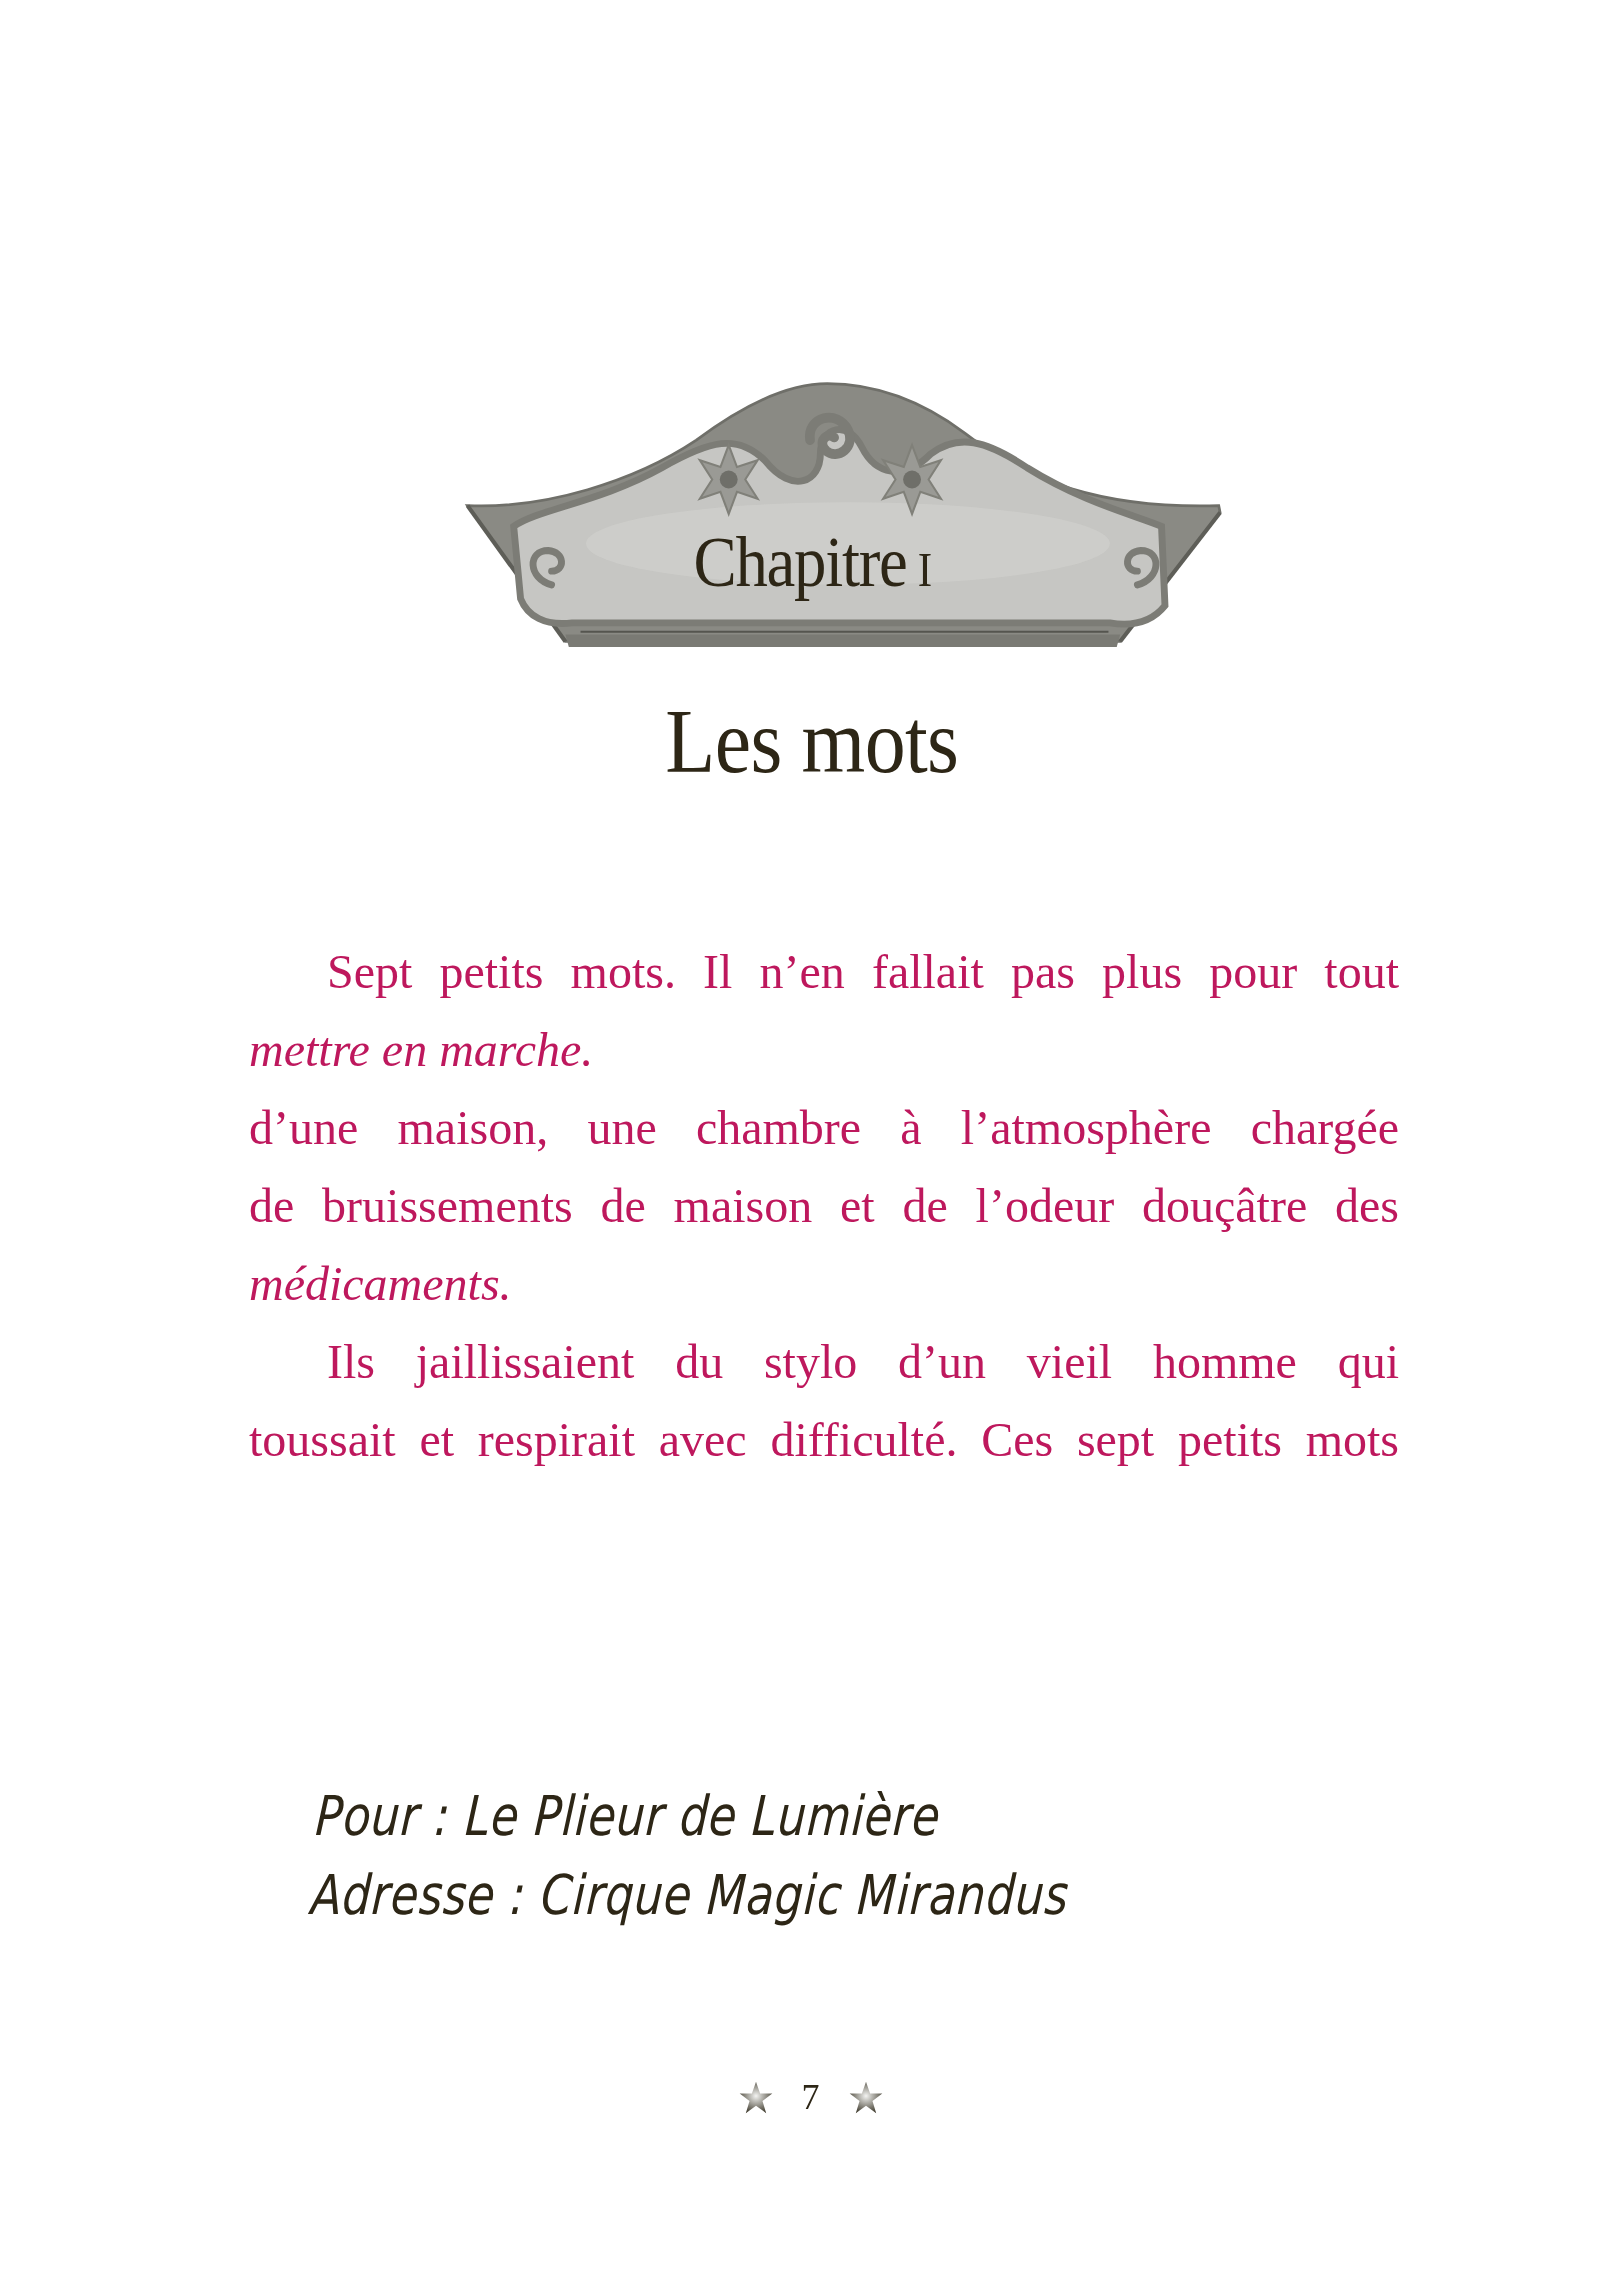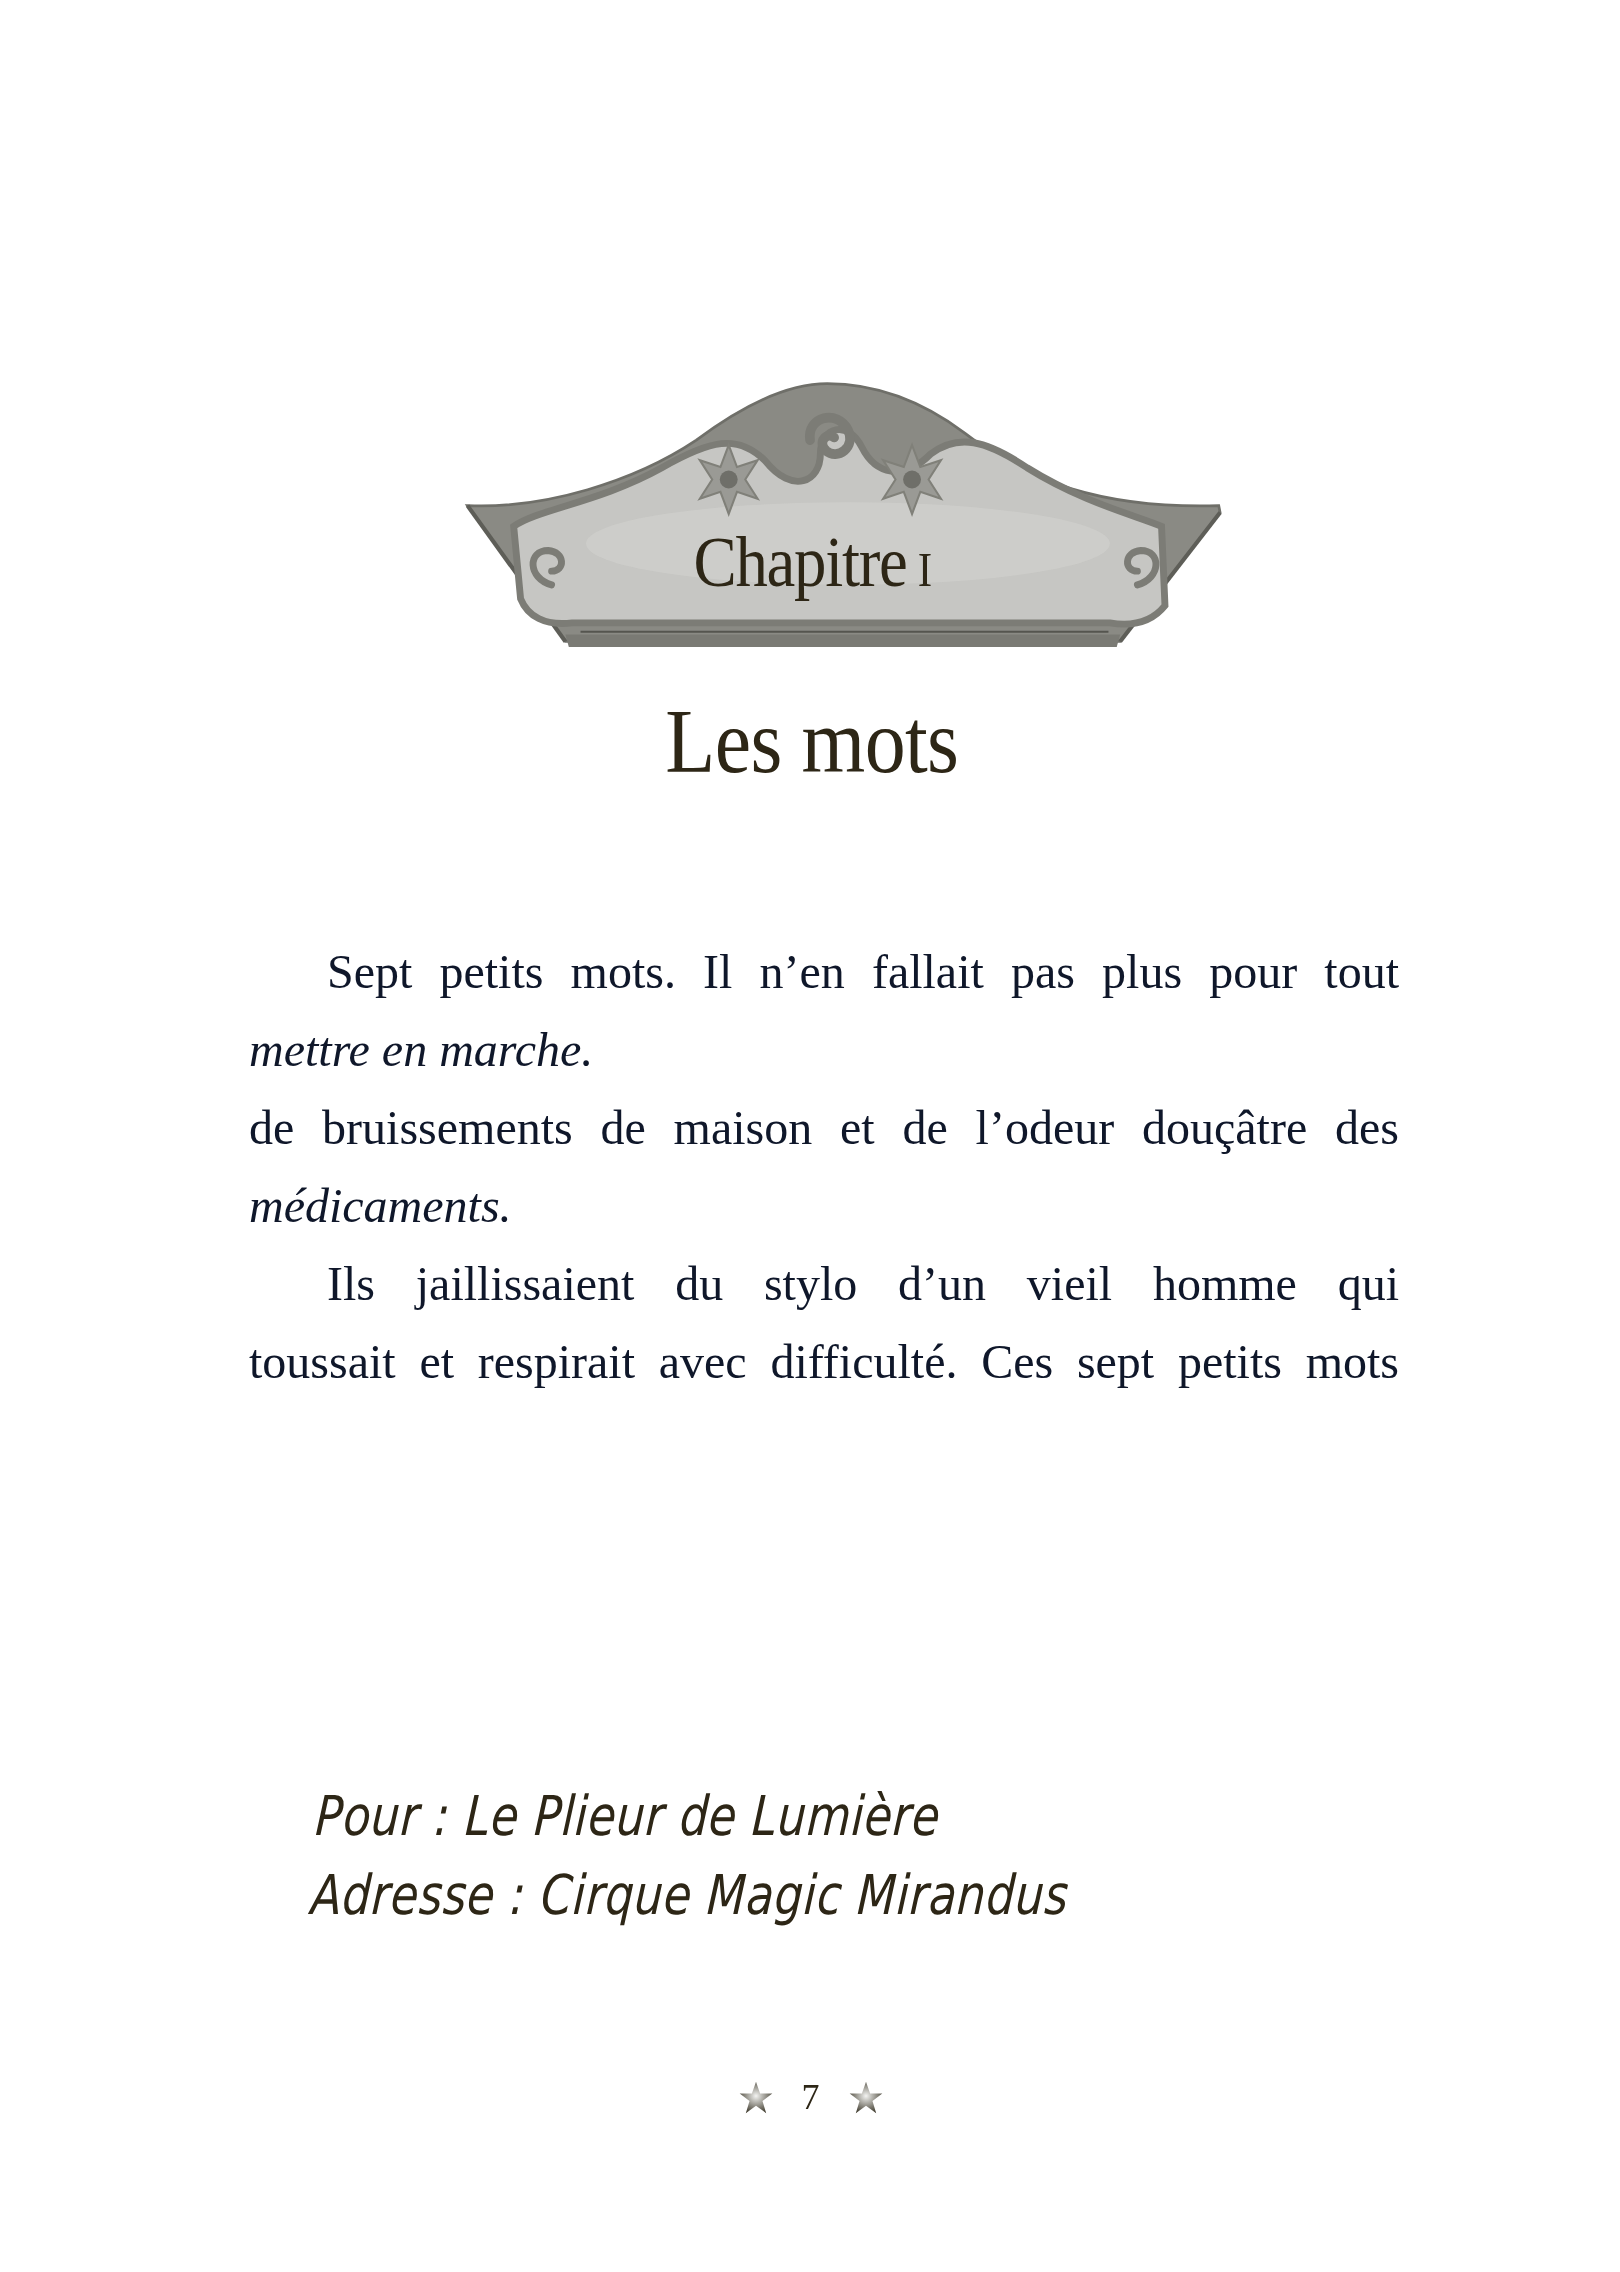--- a/index.html
+++ b/index.html
@@ -12,21 +12,21 @@
                 font-family: "Liberation Serif", "DejaVu Serif", serif;
                 font-size: 72px; line-height: 1; letter-spacing: -1.4px; color: #2d2616;
                 transform: scaleX(0.9); transform-origin: 827px 0; }
   .sign-label .num { font-size: 48px; margin-left: 12.4px; }
 
   .chapter-title { position: absolute; left: 0; width: 1621px; top: 696px; text-align: center;
                    font-size: 91px; line-height: 1; letter-spacing: -0.7px; color: #2d2616;
                    transform: scaleX(0.9); transform-origin: 824px 0; }
 
   .body-text { position: absolute; left: 249px; top: 933px; width: 1150px;
-               font-size: 48px; line-height: 78px; text-align: justify; color: #0f172a; }
+               font-size: 48px; line-height: 78px; text-align: justify; color: #be185d; }
   .body-text .ln { display: block; text-align: justify; text-align-last: justify; white-space: nowrap; }
   .body-text .ln.last { text-align-last: left; font-style: italic; }
   .body-text .ln.indent { padding-left: 78px; }
 
   .handwritten { position: absolute; left: 318px; top: 1777px;
                  font-family: "DejaVu Sans", sans-serif; font-size: 55px; line-height: 79px;
                  color: #2d2616; font-style: italic; letter-spacing: 0.7px;
                  transform: scaleX(0.82) skewX(-4deg); transform-origin: 0 0; }
   .handwritten div { white-space: nowrap; }
 
@@ -78,20 +78,21 @@
 <div class="sign-label">
   <span>Chapitre</span><span class="num">I</span>
 </div>
 
 <h1 class="chapter-title" style="margin:0;font-weight:normal;">Les mots</h1>
 
 <div class="body-text">
   <div class="ln indent">Sept petits mots. Il n’en fallait pas plus pour tout</div>
   <div class="ln last">mettre en marche.</div>
 
+  <div class="ln">d’une maison, une chambre à l’atmosphère chargée</div>
   <div class="ln">de bruissements de maison et de l’odeur douçâtre des</div>
   <div class="ln last">médicaments.</div>
 
   <div class="ln indent">Ils jaillissaient du stylo d’un vieil homme qui</div>
   <div class="ln">toussait et respirait avec difficulté. Ces sept petits mots</div>
 </div>
 
 <div class="handwritten">
   <div>Pour : Le Plieur de Lumière</div>
   <div>Adresse : Cirque Magic Mirandus</div>

